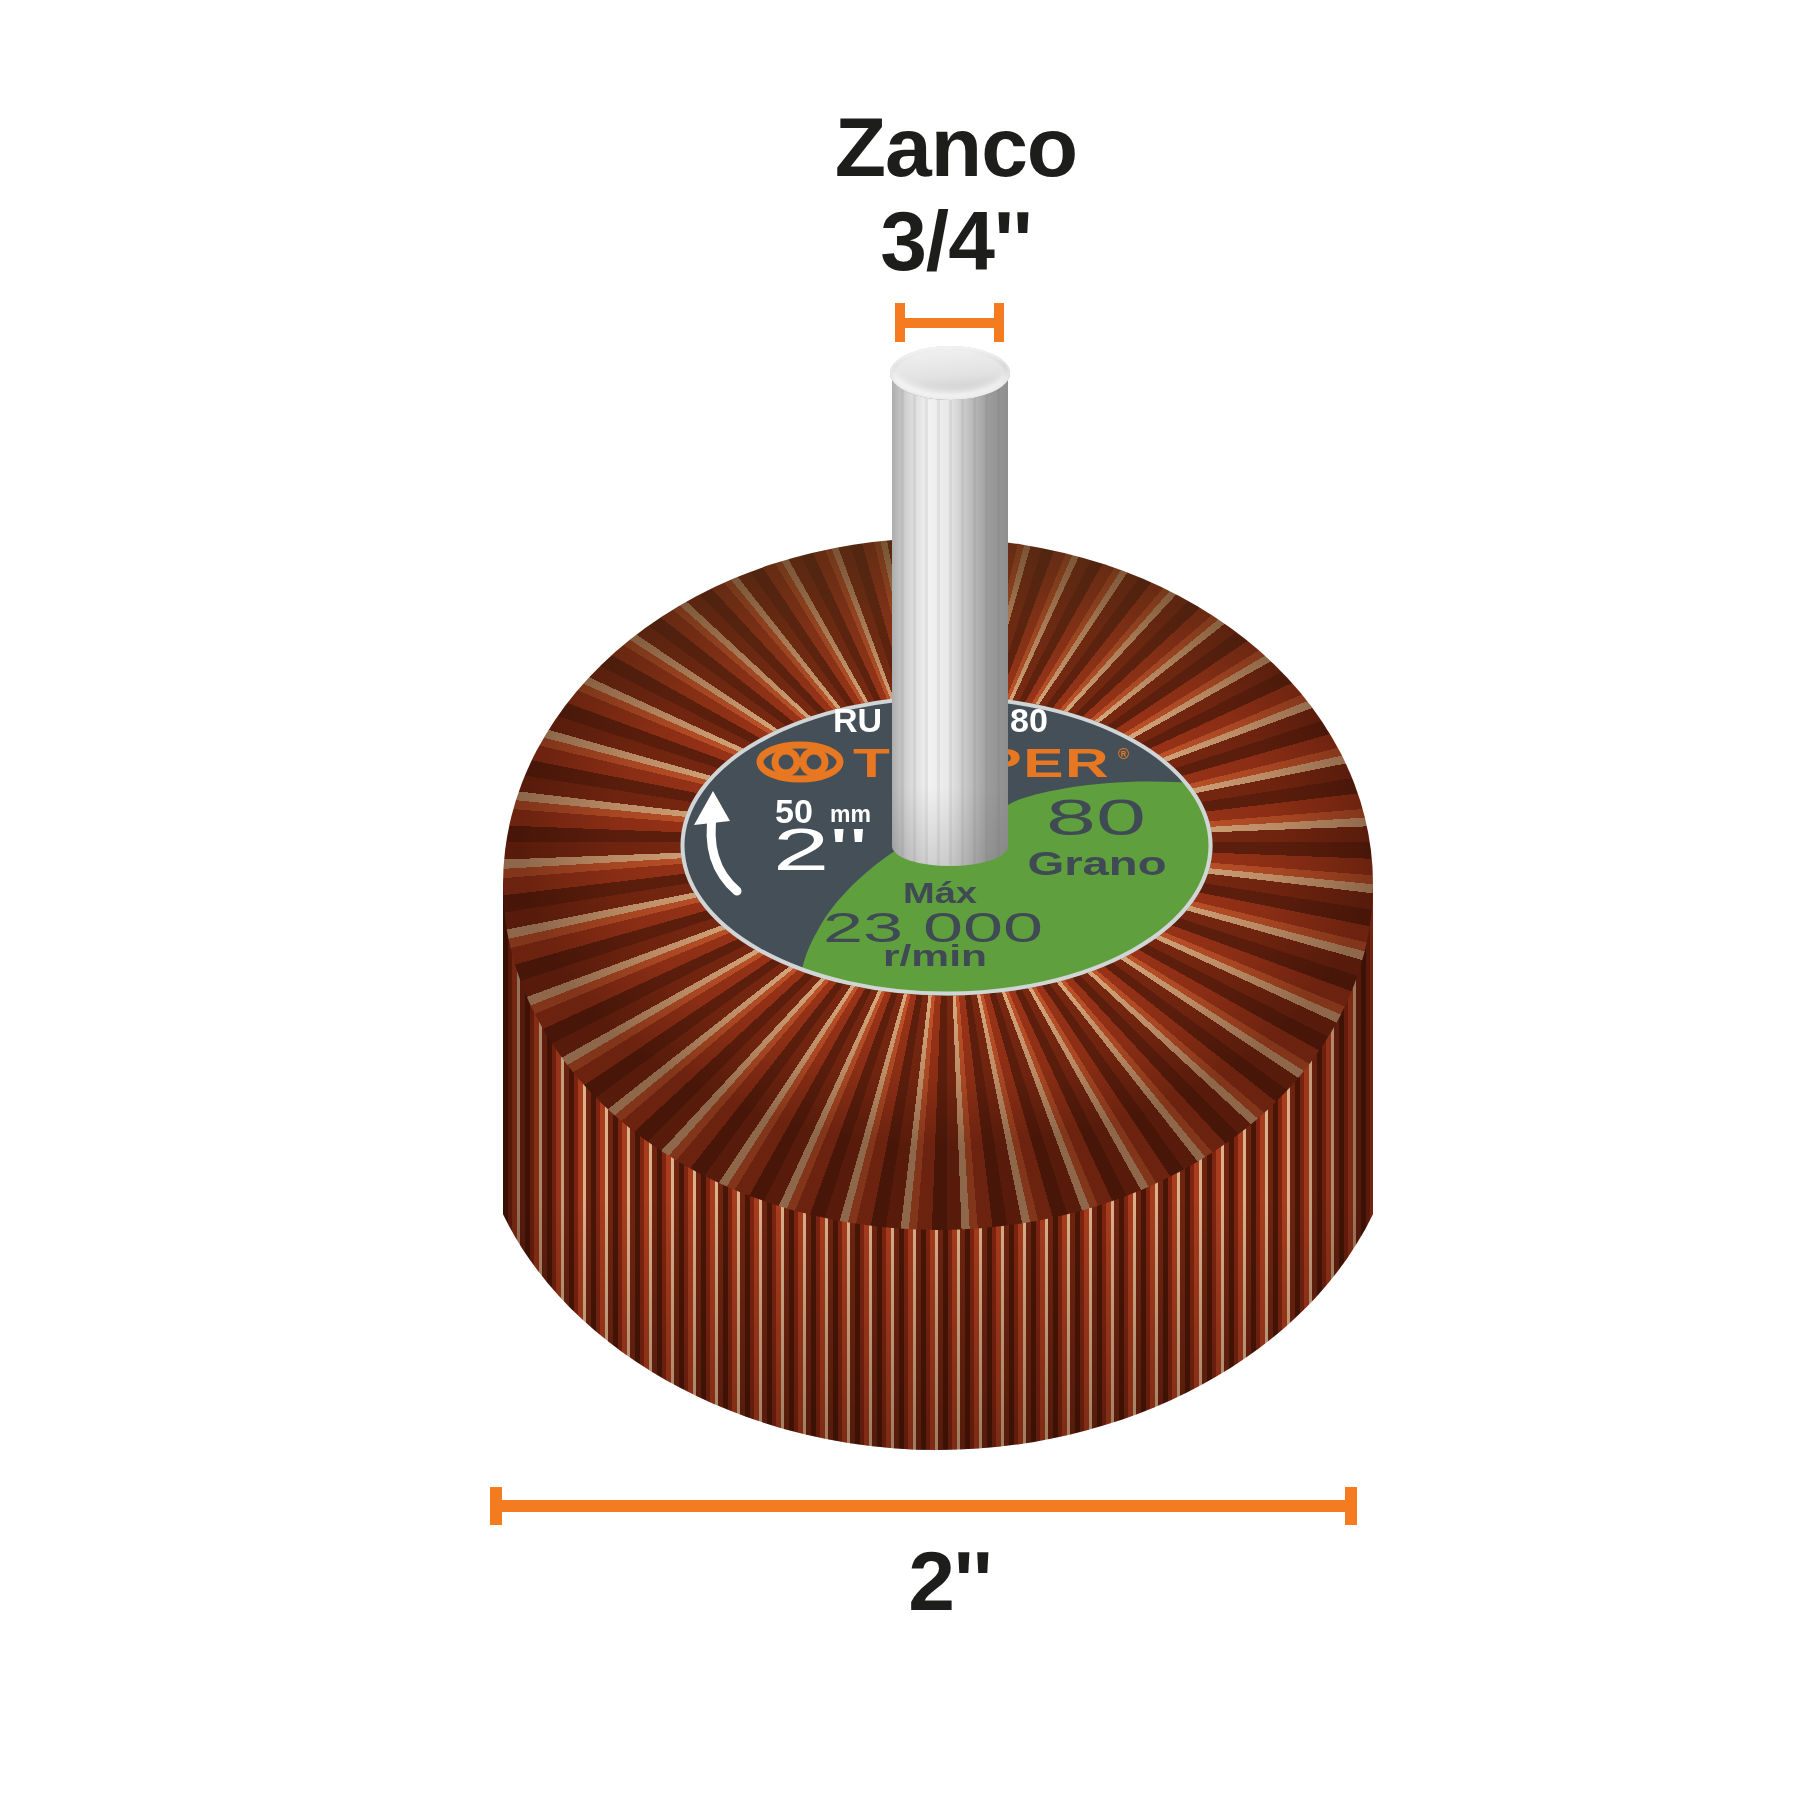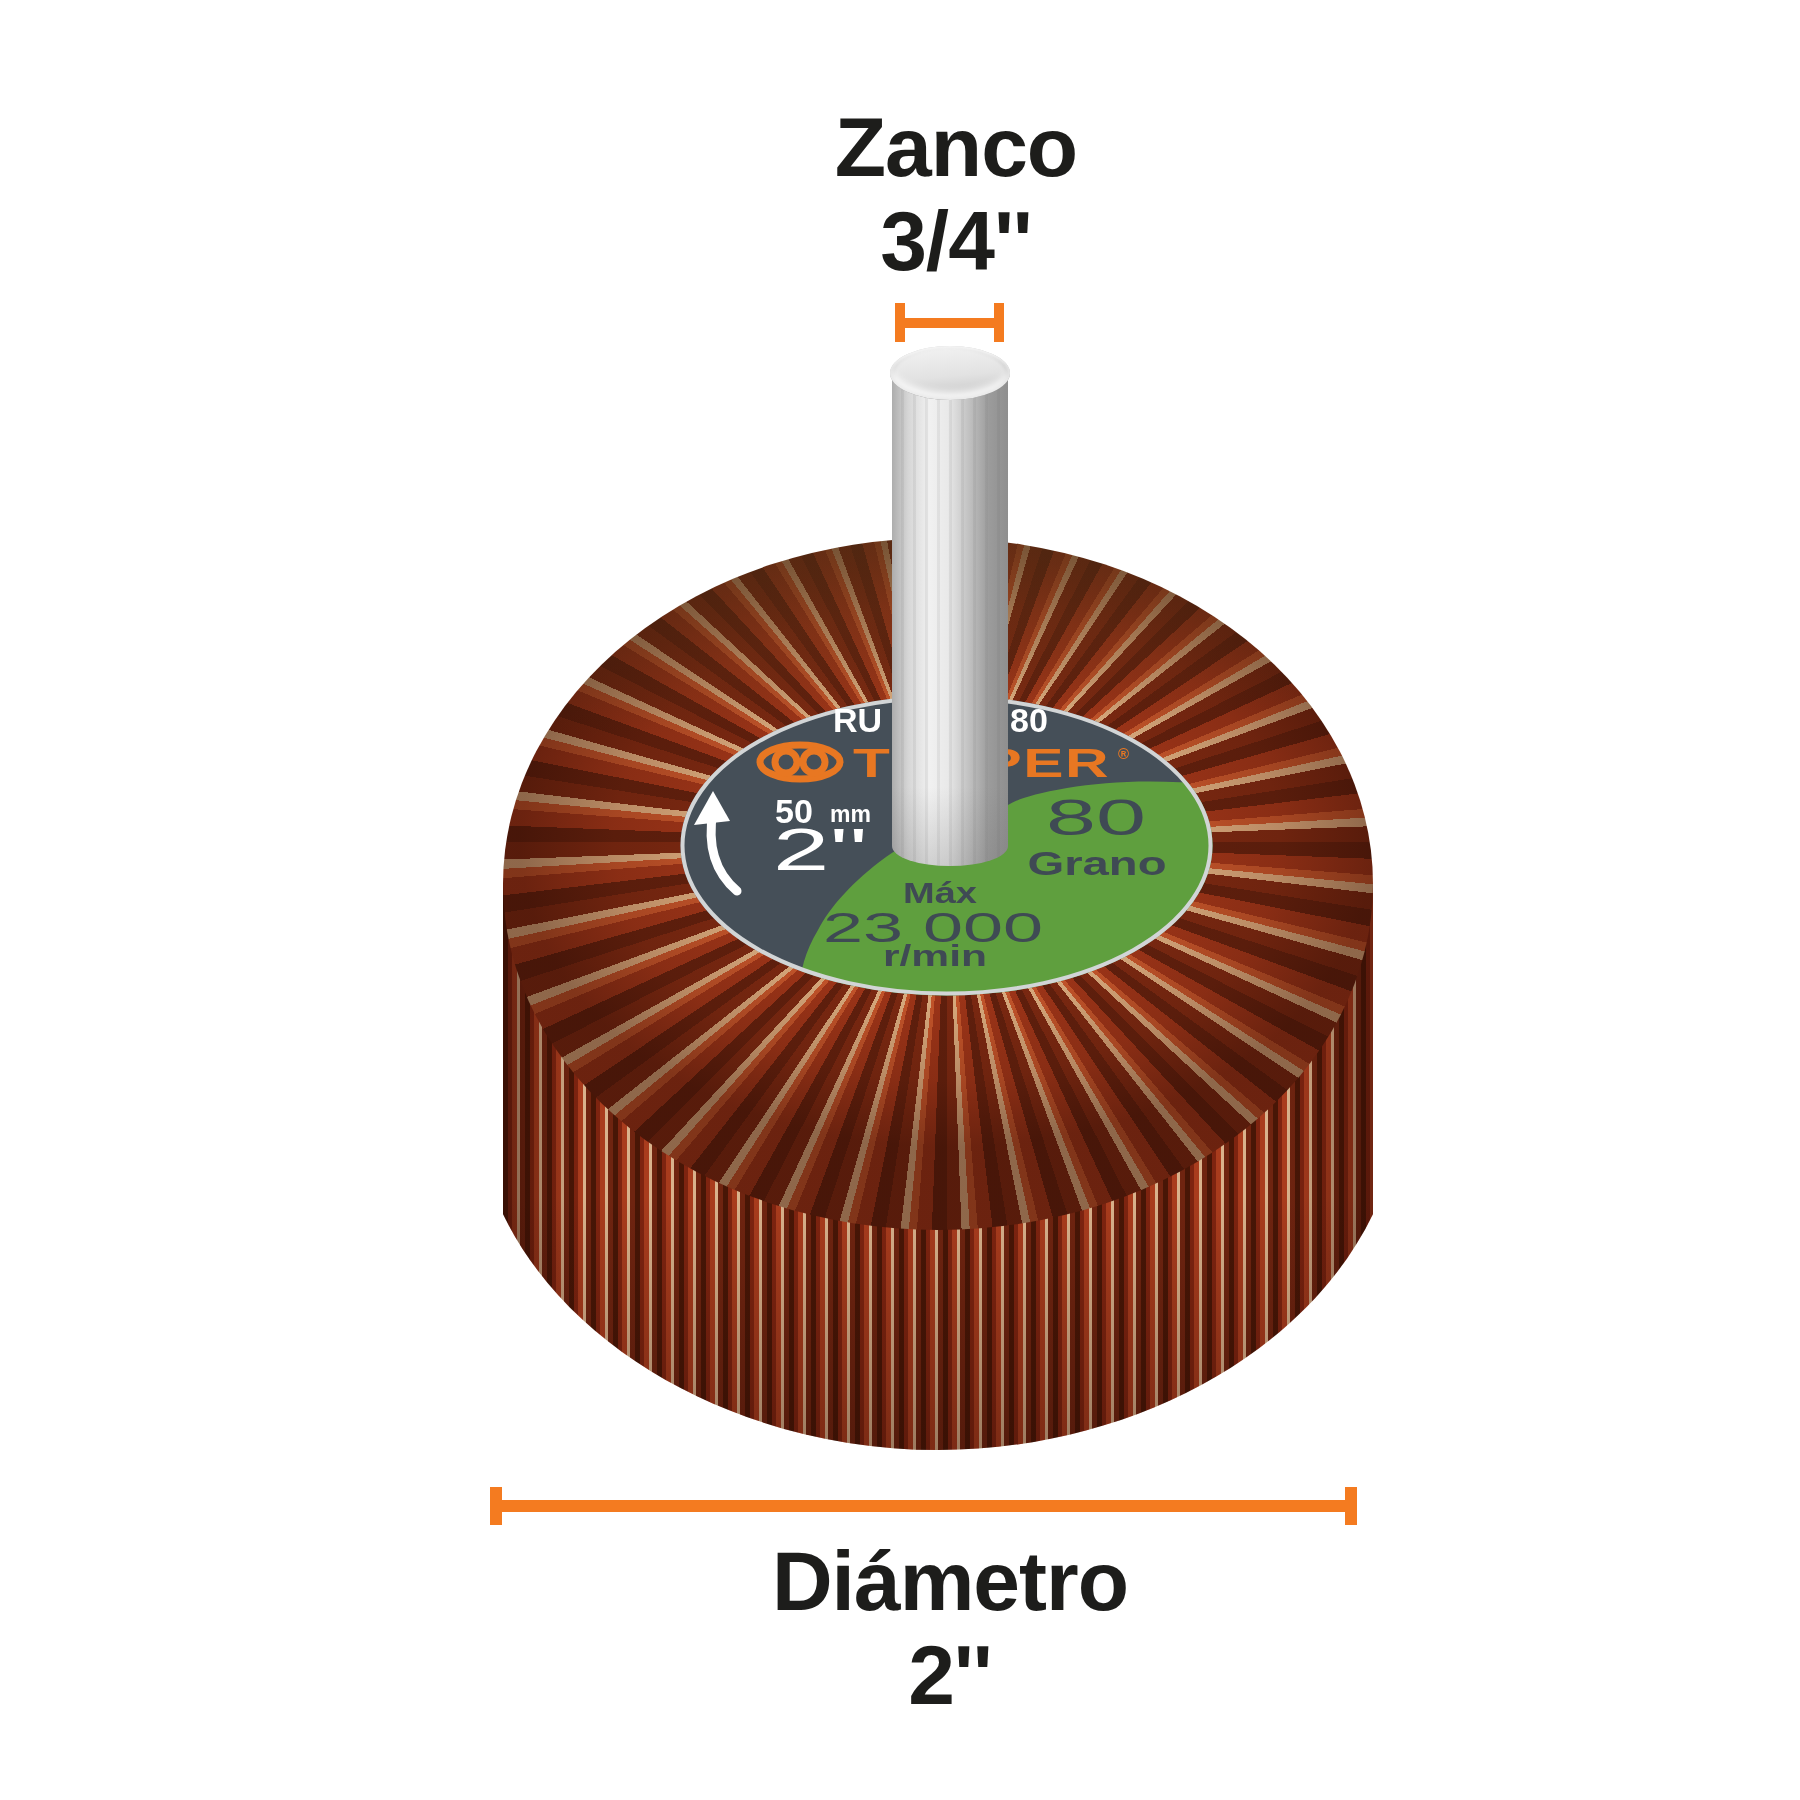--- a/index.html
+++ b/index.html
@@ -123,17 +123,16 @@
     <text x="255" y="249" text-anchor="middle" font-size="42" font-weight="400" fill="#3f4a54" textLength="220" lengthAdjust="spacingAndGlyphs">23 000</text>
     <text x="257" y="273" text-anchor="middle" font-size="30" font-weight="700" fill="#3f4a54" textLength="104" lengthAdjust="spacingAndGlyphs">r/min</text>
   </svg>
 
   <div class="shank-body"></div>
   <div class="shank-cap"></div>
 
   <div class="dim dim-diam"></div>
 
   <div class="ann ann-bottom">
-    <div>Diámetro</div>
     <div>2''</div>
   </div>
 
 </div>
 
 </body></html>

